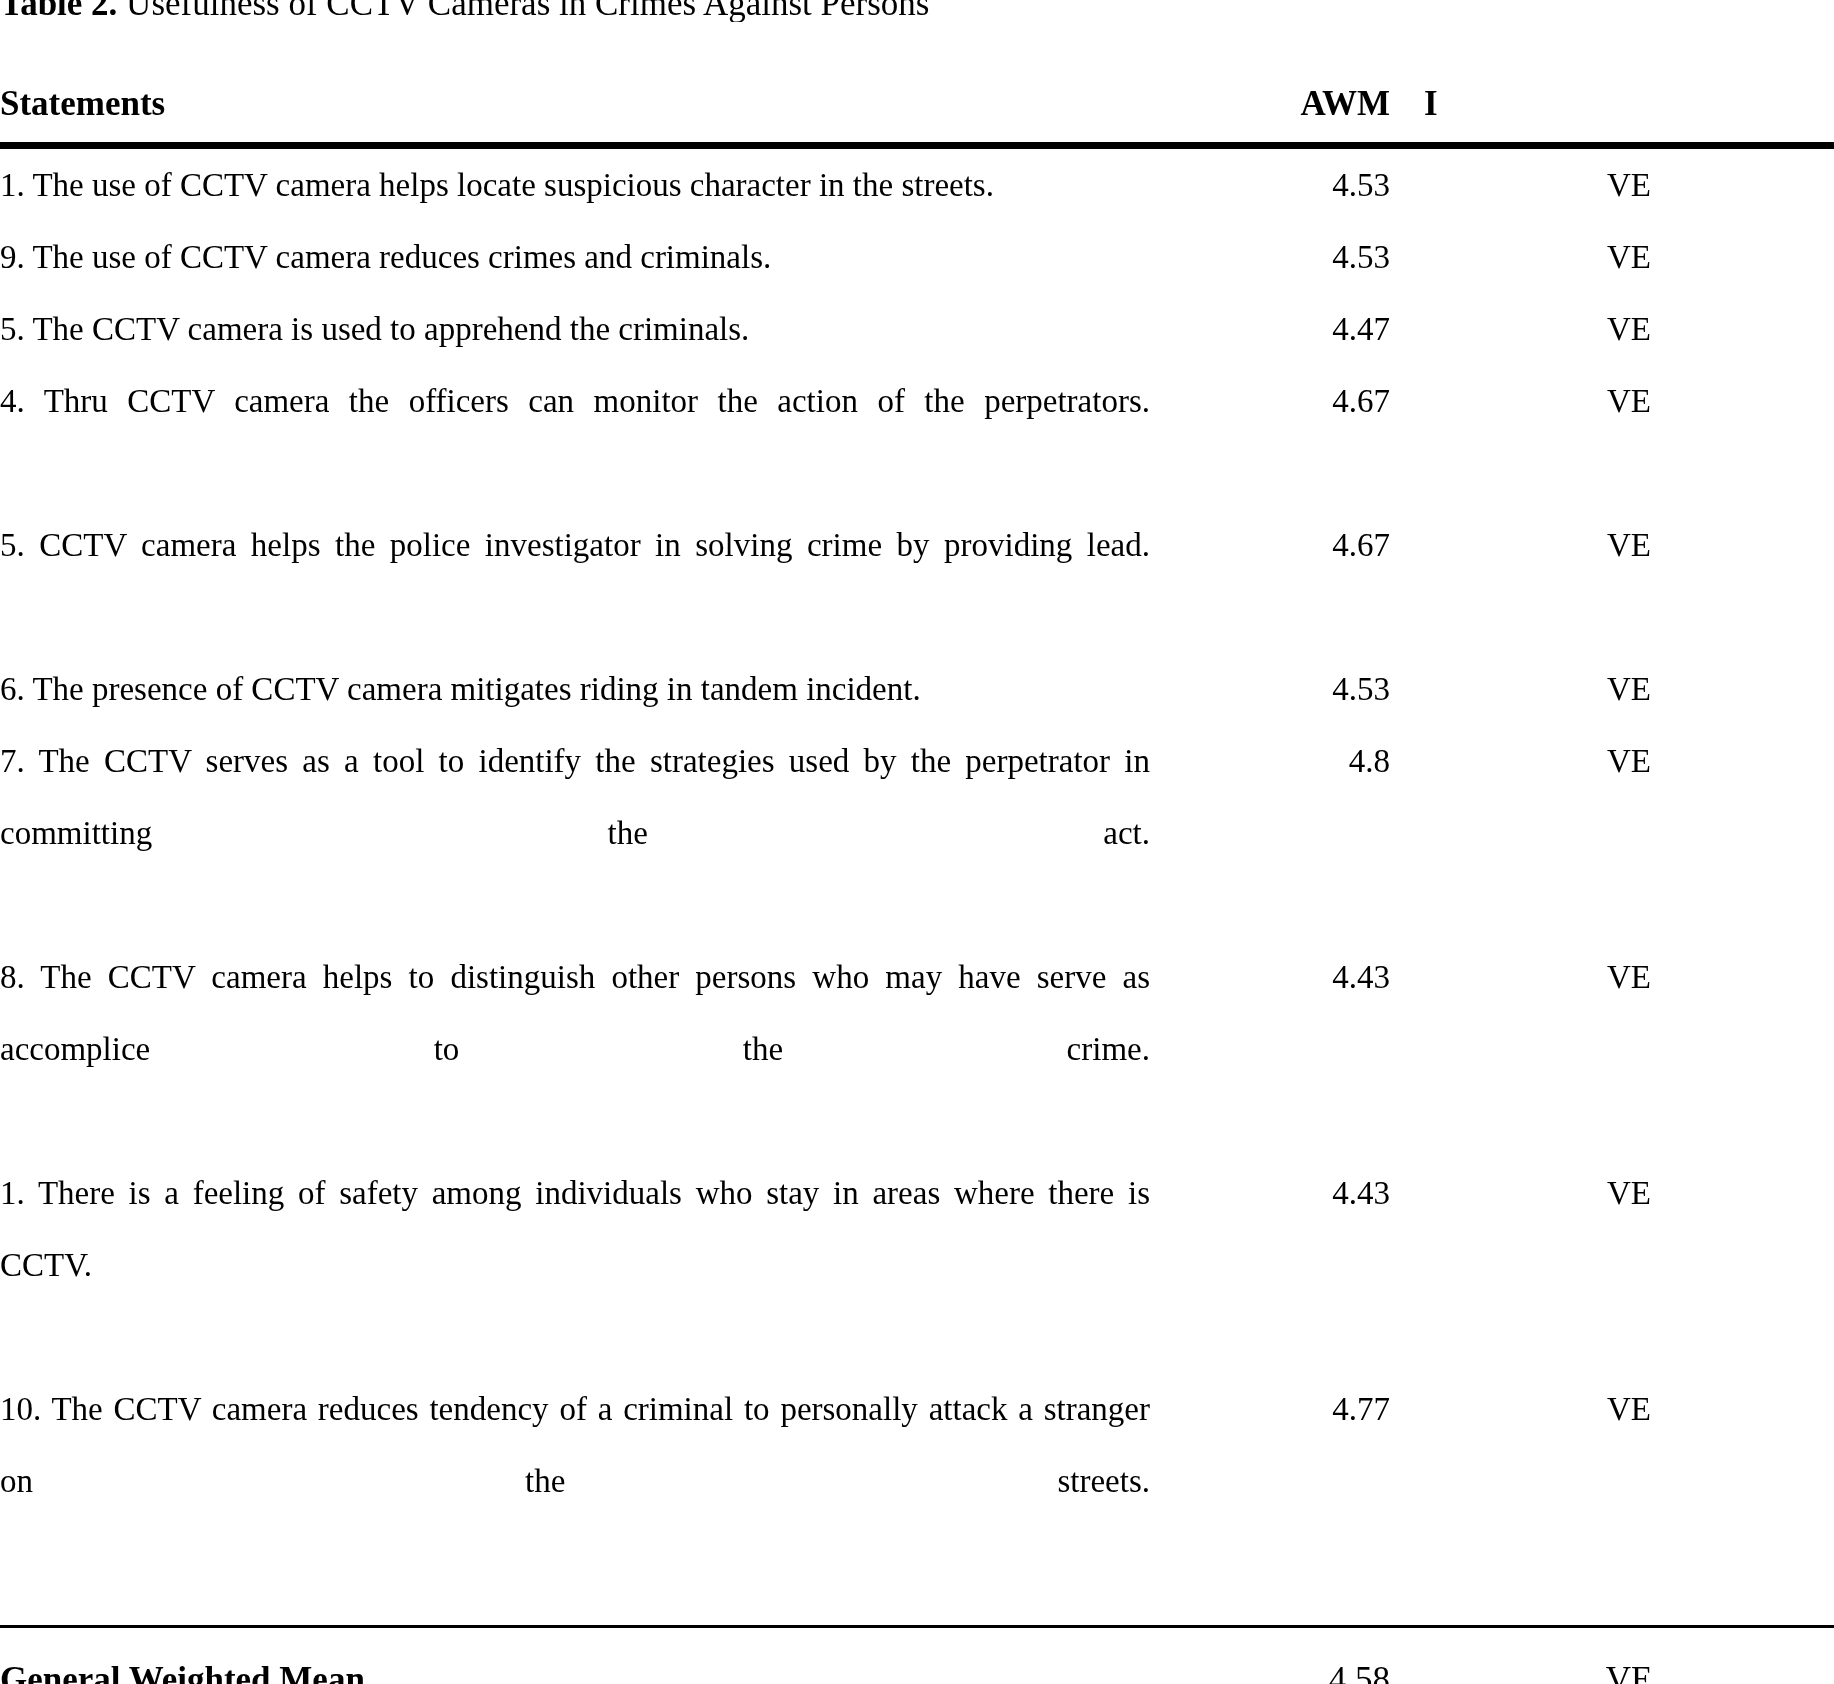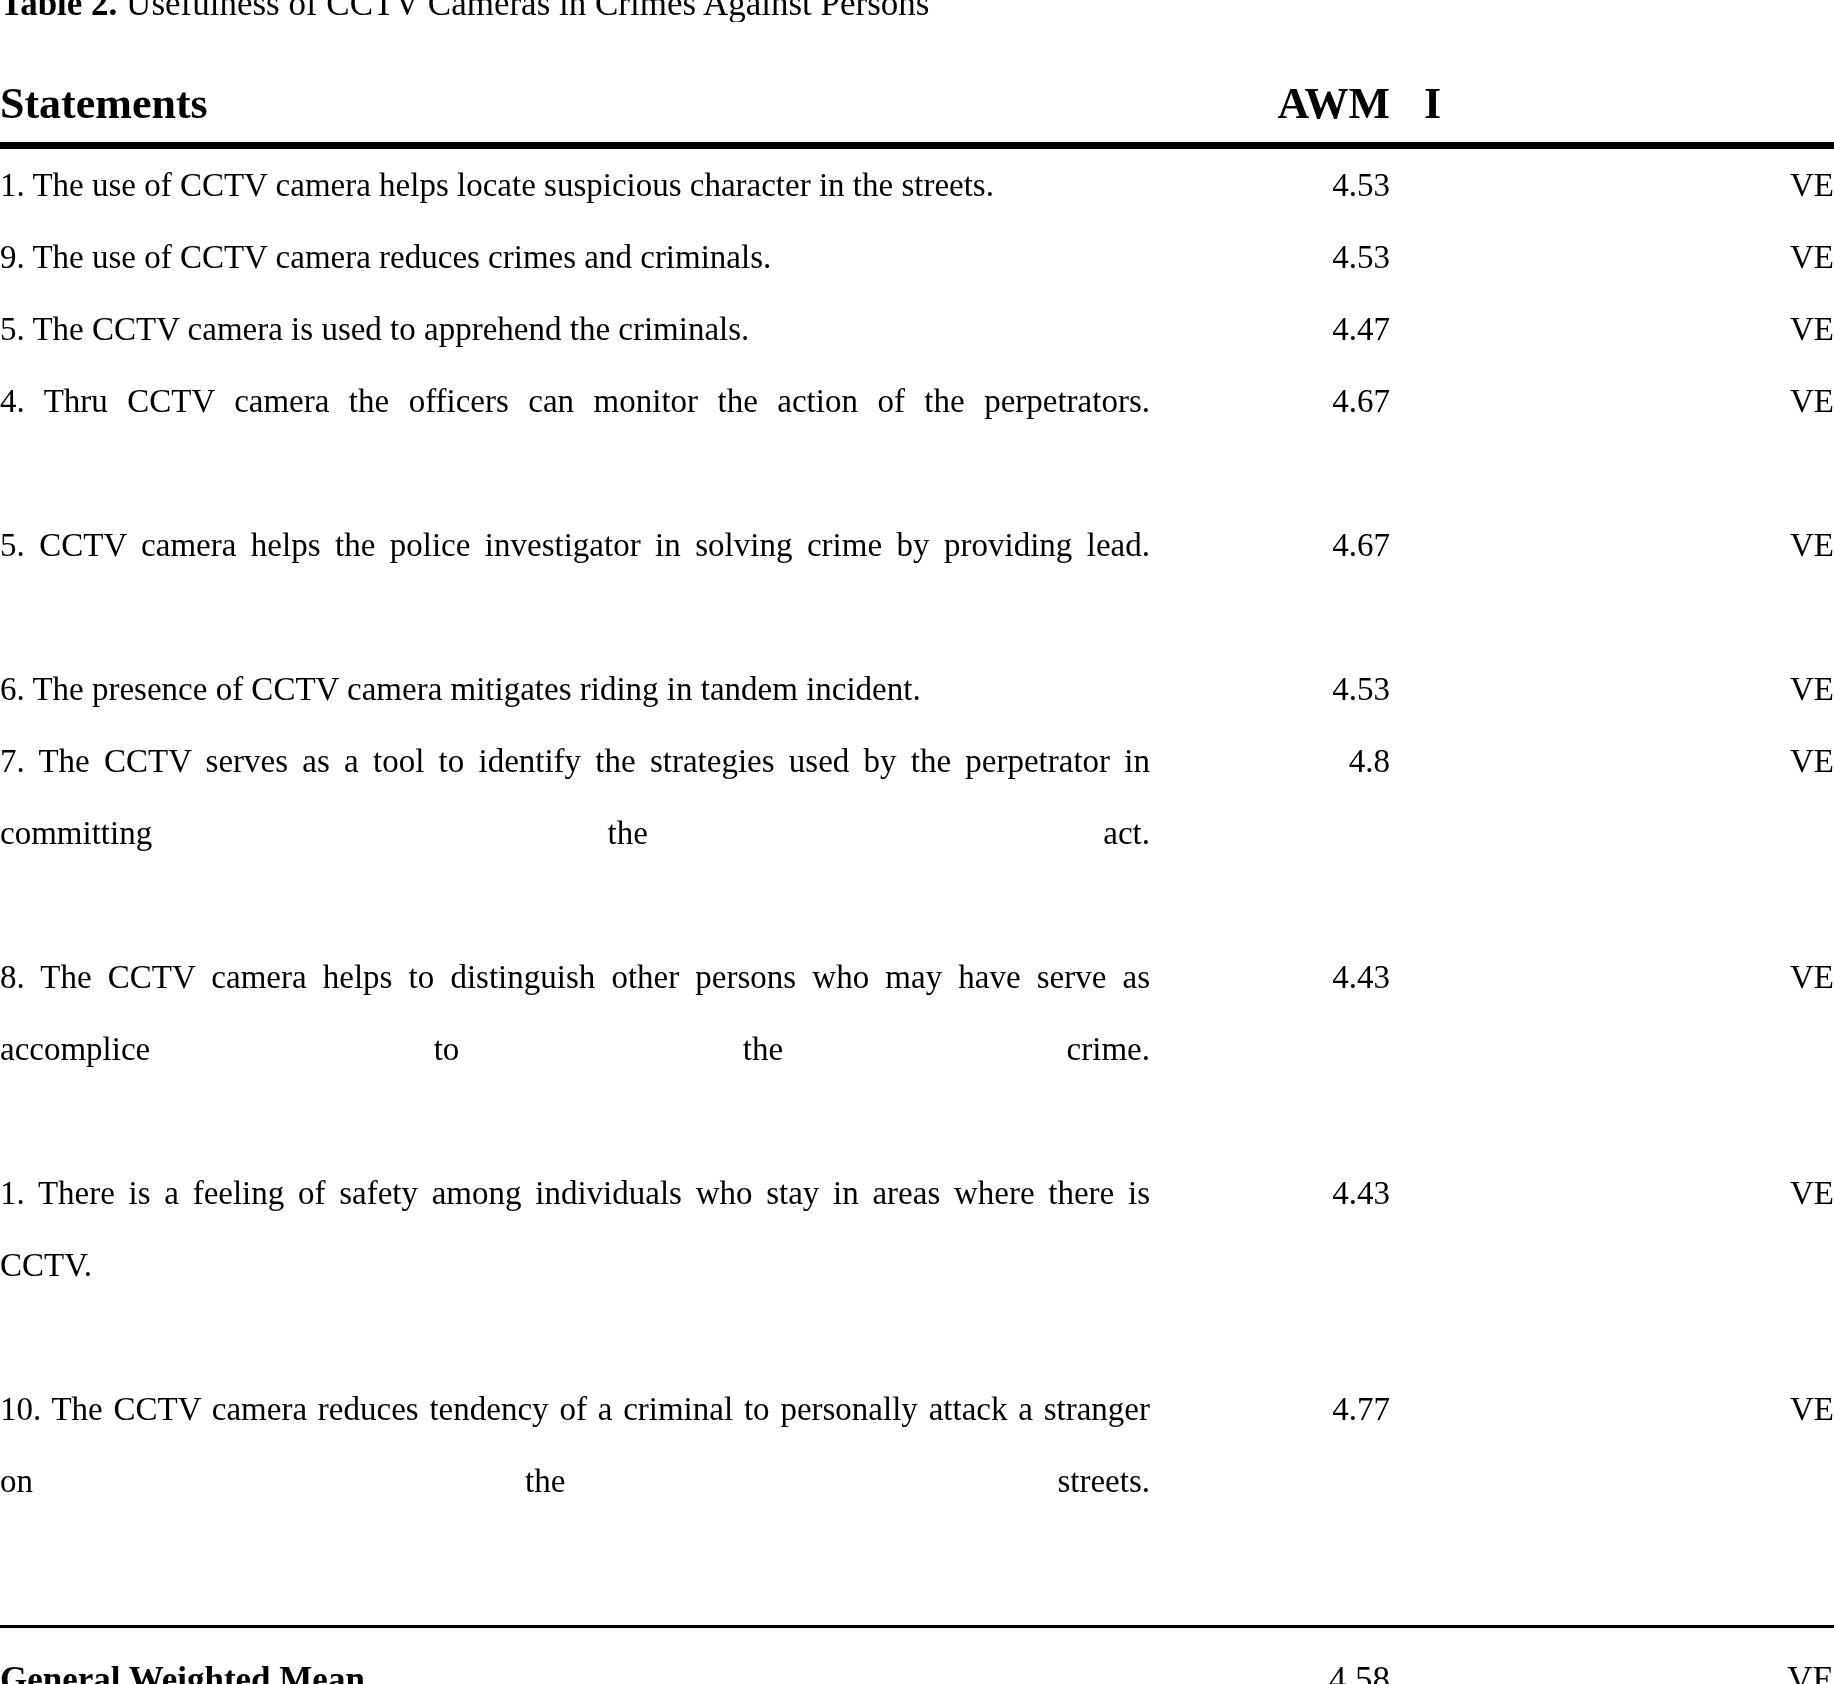--- a/index.html
+++ b/index.html
@@ -64,21 +64,21 @@
   }
   .rule-bottom td {
     border-top: 3px solid #000;
     padding: 0;
     height: 0;
     font-size: 0;
     line-height: 0;
   }
 
   thead th {
-    font-size: 44px;
+    font-size: 35px;
     font-weight: bold;
     text-align: left;
     padding: 17px 0 19px 0;
     vertical-align: top;
     line-height: 38px;
   }
   th.h-awm { text-align: right; padding-left: 20px; }
   th.h-int { text-align: left; padding-left: 34px; }
 
   tbody td {
@@ -98,21 +98,21 @@
     display: inline-block;
     width: 100%;
   }
 
   td.awm {
     text-align: right;
     padding-left: 20px;
     white-space: nowrap;
   }
   td.intp {
-    text-align: right;
+    text-align: center;
     padding-left: 34px;
     white-space: nowrap;
   }
 
   tr.data-row.single td { line-height: 72px; height: 72px; }
   tr.data-row.double td { line-height: 72px; height: 144px; }
 
   tbody tr.summary td {
     font-size: 35px;
     line-height: 76px;

